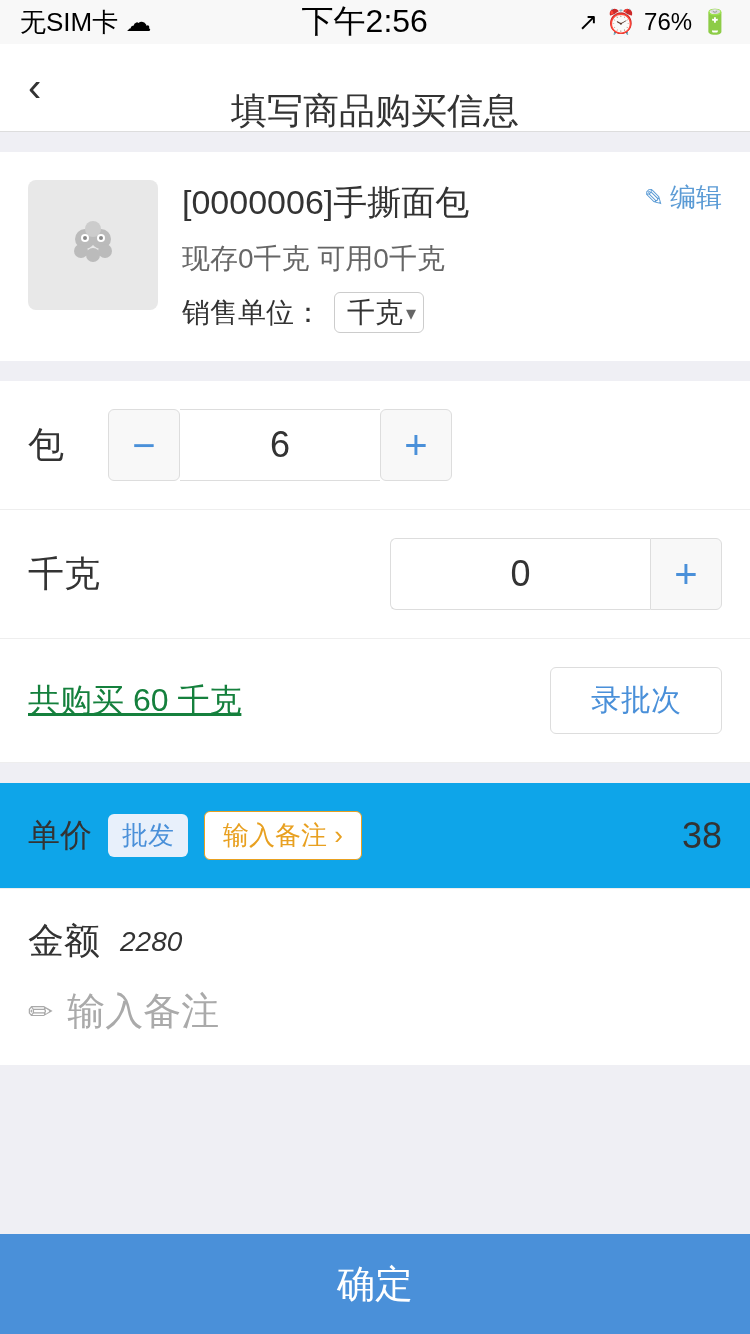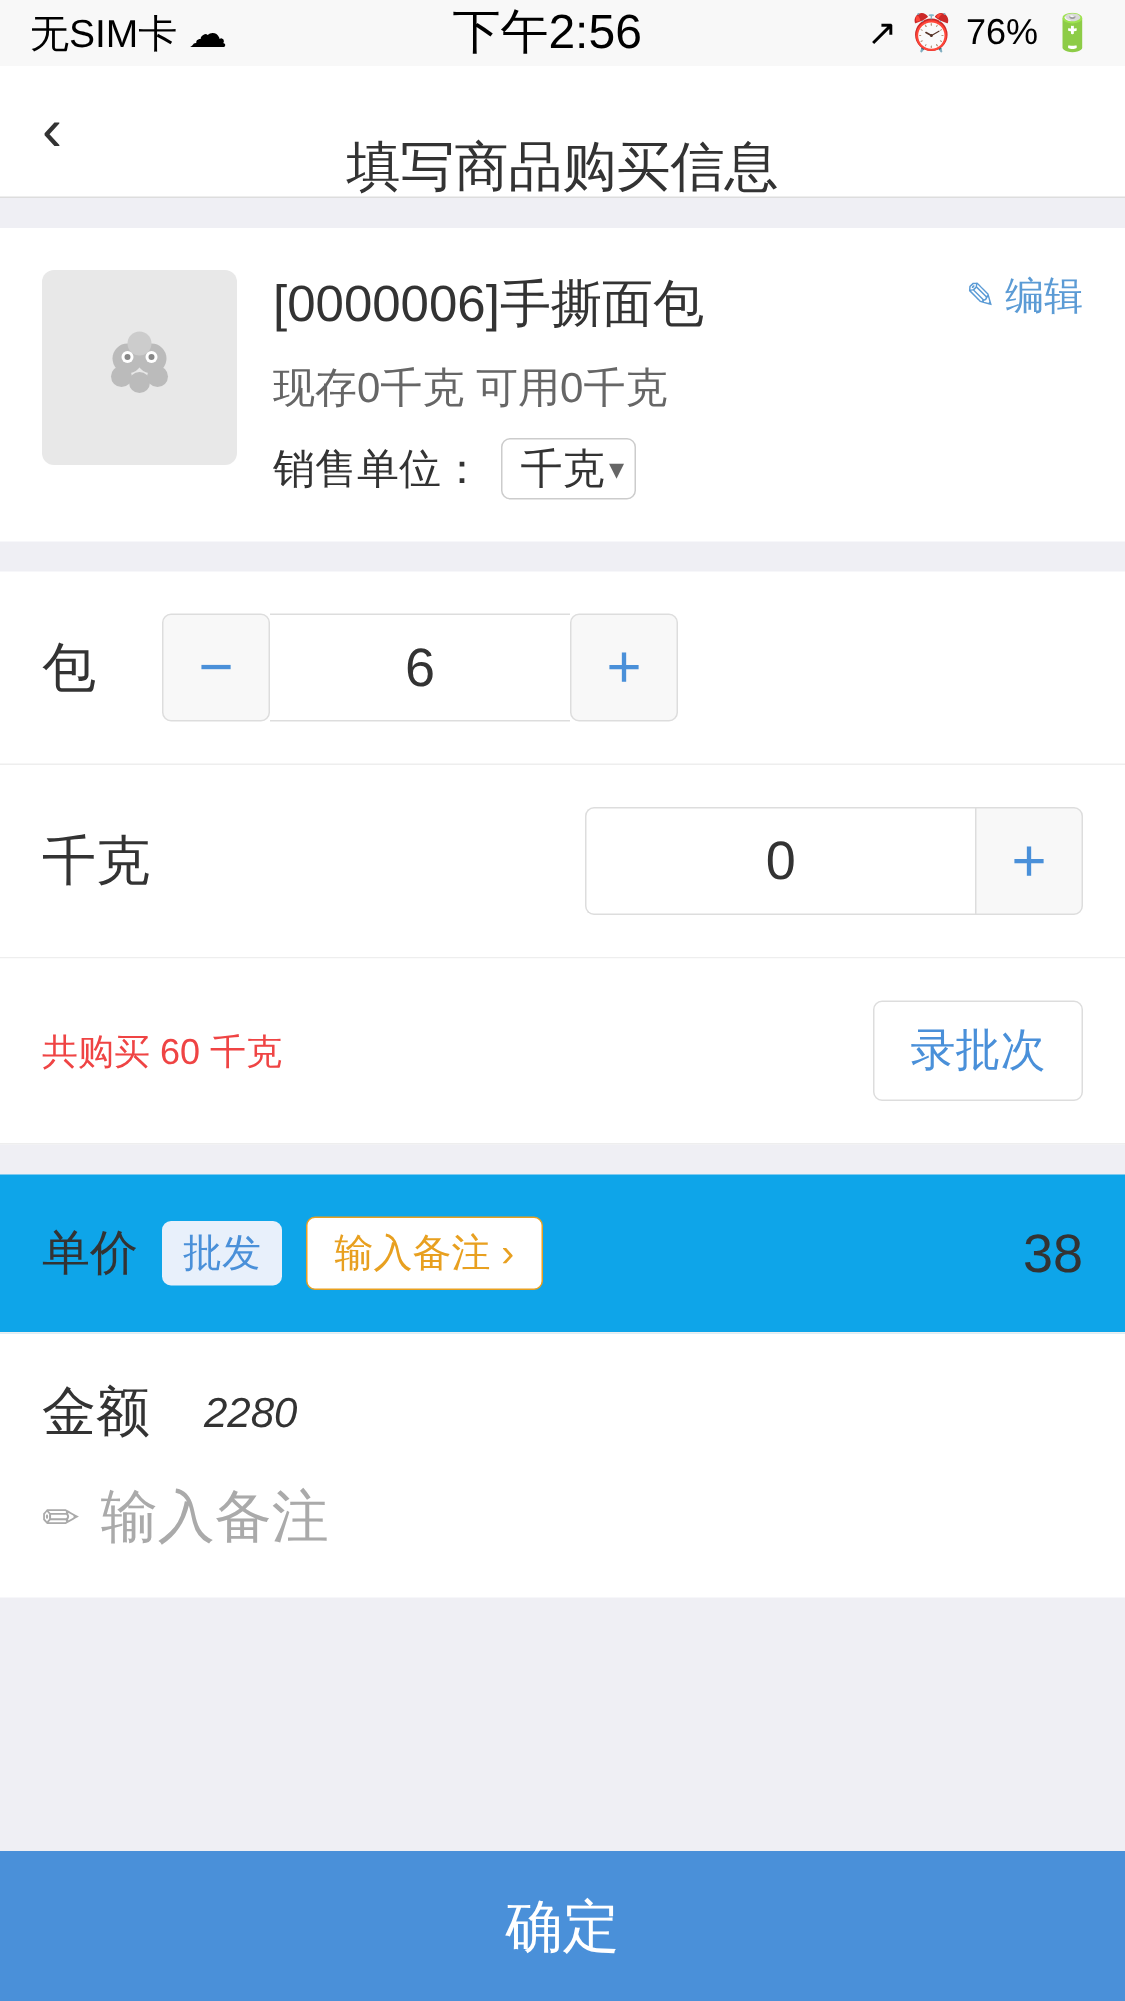--- a/index.html
+++ b/index.html
@@ -224,27 +224,28 @@
     .total-row {
       background: #fff;
       display: flex;
       align-items: center;
       justify-content: space-between;
       padding: 28px 28px;
       margin-top: 0;
       border-bottom: 1px solid #eee;
     }
     .total-text {
-      font-size: 24px;
-      color: #ef4444;
+      font-size: 32px;
+      color: #15803d;
+      text-decoration: underline;
     }
     .batch-btn {
       border: 1px solid #ddd;
       border-radius: 6px;
-      padding: 12px 24px;
+      padding: 12px 40px;
       font-size: 30px;
       color: #4a90d9;
       background: #fff;
       cursor: pointer;
     }
 
     
     .price-section {
       background: #efeff4;
       padding: 20px 0;
@@ -294,21 +295,21 @@
       padding: 28px 28px 0;
     }
     .amount-row {
       display: flex;
       align-items: center;
       margin-bottom: 20px;
     }
     .amount-label {
       font-size: 36px;
       color: #333;
-      margin-right: 36px;
+      margin-right: 20px;
     }
     .amount-value {
       font-size: 28px;
       color: #333;
       font-weight: 500;
       font-style: italic;
     }
     .notes-row {
       display: flex;
       align-items: center;

